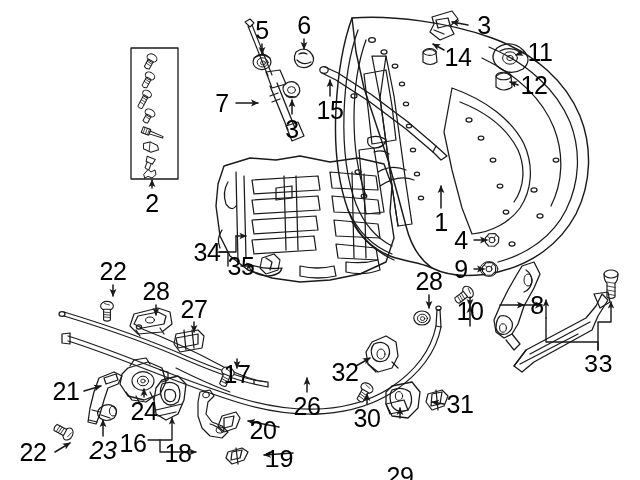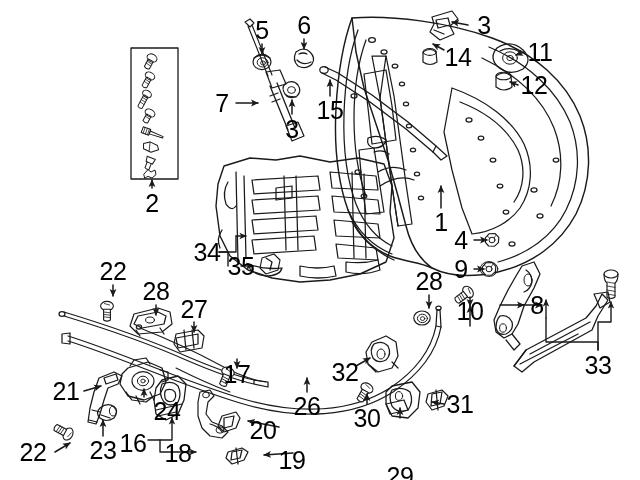--- a/index.html
+++ b/index.html
@@ -480,32 +480,32 @@
 <div class="lbl" style="left:461px;top:269px;">9</div>
 <div class="lbl" style="left:470px;top:311px;">10</div>
 <div class="lbl" style="left:540px;top:52px;">11</div>
 <div class="lbl" style="left:534px;top:85px;">12</div>
 <div class="lbl" style="left:484px;top:25px;">3</div>
 <div class="lbl" style="left:458px;top:57px;">14</div>
 <div class="lbl" style="left:330px;top:110px;">15</div>
 <div class="lbl" style="left:133px;top:443px;">16</div>
 <div class="lbl" style="left:237px;top:345px;margin-top:29px;">17</div>
 <div class="lbl" style="left:178px;top:453px;">18</div>
-<div class="lbl" style="left:292px;top:460px;">19</div>
+<div class="lbl" style="left:279px;top:460px;font-family:Liberation Mono, monospace;">19</div>
 <div class="lbl" style="left:263px;top:430px;">20</div>
 <div class="lbl" style="left:66px;top:391px;">21</div>
 <div class="lbl" style="left:113px;top:271px;">22</div>
-<div class="lbl" style="left:103px;top:450px;">23</div>
-<div class="lbl" style="left:144px;top:411px;margin-left:23px;">24</div>
+<div class="lbl" style="left:103px;top:450px;font-style:italic;">23</div>
+<div class="lbl" style="left:144px;top:411px;">24</div>
 <div class="lbl" style="left:156px;top:291px;">28</div>
 <div class="lbl" style="left:307px;top:406px;">26</div>
 <div class="lbl" style="left:194px;top:309px;text-align:right;">27</div>
 <div class="lbl" style="left:429px;top:281px;">28</div>
 <div class="lbl" style="left:400px;top:432px;margin-top:44px;">29</div>
 <div class="lbl" style="left:367px;top:418px;">30</div>
 <div class="lbl" style="left:460px;top:404px;">31</div>
 <div class="lbl" style="left:345px;top:372px;">32</div>
-<div class="lbl" style="left:598px;top:365px;">33</div>
+<div class="lbl" style="left:598px;top:365px;font-family:Liberation Mono, monospace;">33</div>
 <div class="lbl" style="left:207px;top:252px;">34</div>
 <div class="lbl" style="left:241px;top:266px;">35</div>
 <div class="lbl" style="left:33px;top:452px;">22</div>
 
 </div>
 
 </body></html>

